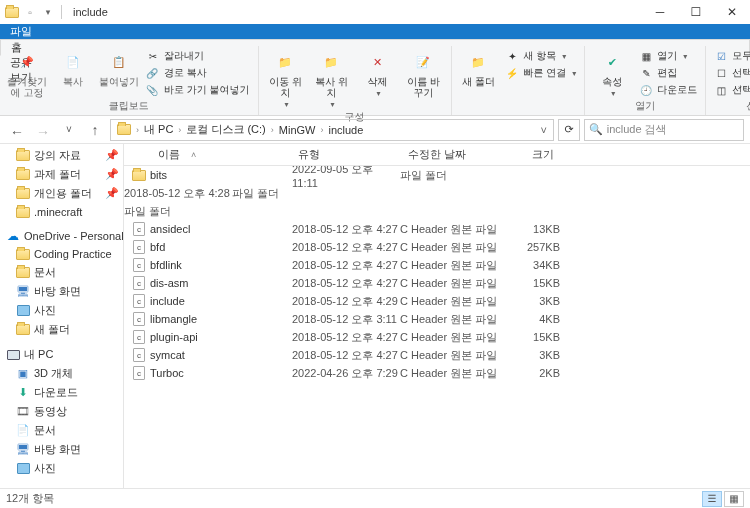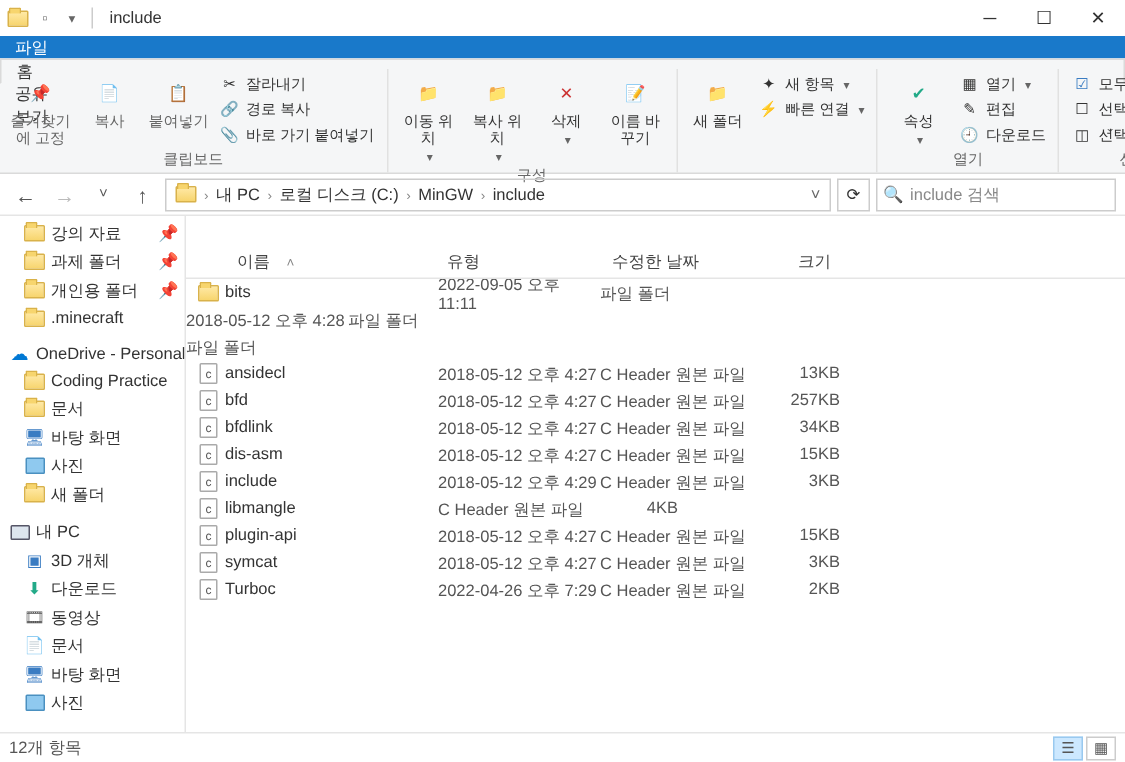--- a/index.html
+++ b/index.html
@@ -46,21 +46,21 @@
 .search { width: 160px; height: 22px; border: 1px solid #ccc; display: flex; align-items: center; padding: 0 4px; color: #888; gap: 4px; }
 
 
 .main { position: absolute; top: 144px; bottom: 20px; left: 0; right: 0; display: flex; }
 .sidebar { width: 124px; border-right: 1px solid #e5e5e5; overflow: hidden; padding-top: 2px; }
 .side-item { display: flex; align-items: center; gap: 4px; padding: 2px 4px 2px 16px; font-size: 11px; white-space: nowrap; }
 .side-item.root { padding-left: 6px; margin-top: 6px; }
 .side-icon { width: 14px; height: 14px; display:flex; align-items:center; justify-content:center; flex-shrink:0; }
 
 .content { flex: 1; display: flex; flex-direction: column; }
-.col-headers { height: 22px; display: flex; align-items: center; border-bottom: 1px solid #e5e5e5; font-size: 11px; color: #444; margin-top: 20px; }
+.col-headers { height: 22px; display: flex; align-items: center; border-bottom: 1px solid #e5e5e5; font-size: 11px; color: #444; }
 .col-headers .col { padding: 0 6px; }
 .col-name { width: 168px; }
 .col-date { width: 108px; }
 .col-type { width: 110px; }
 .col-size { width: 50px; text-align: right; font-family: Liberation Serif, serif; }
 
 .file-list { flex: 1; overflow: auto; }
 .file-row { display: flex; align-items: center; height: 18px; font-size: 11px; }
 .file-row .fname { width: 168px; display:flex; align-items:center; gap:4px; padding-left: 8px; }
 .file-row .fdate { width: 108px; color: #555; }
@@ -444,20 +444,21 @@
           <div class="ftype">C Header 원본 파일</div>
           <div class="fsize">3KB</div>
         </div>
         <div class="file-row">
           <div class="fname">
             <span class="file-icon">
               <span class="c-file">c</span>
             </span>
             <span>libmangle</span>
           </div>
+          <div class="fdate">2018-05-12 오후 3:11</div>
           <div class="ftype">C Header 원본 파일</div>
           <div class="fsize">4KB</div>
         </div>
         <div class="file-row">
           <div class="fname">
             <span class="file-icon">
               <span class="c-file">c</span>
             </span>
             <span>plugin-api</span>
           </div>

